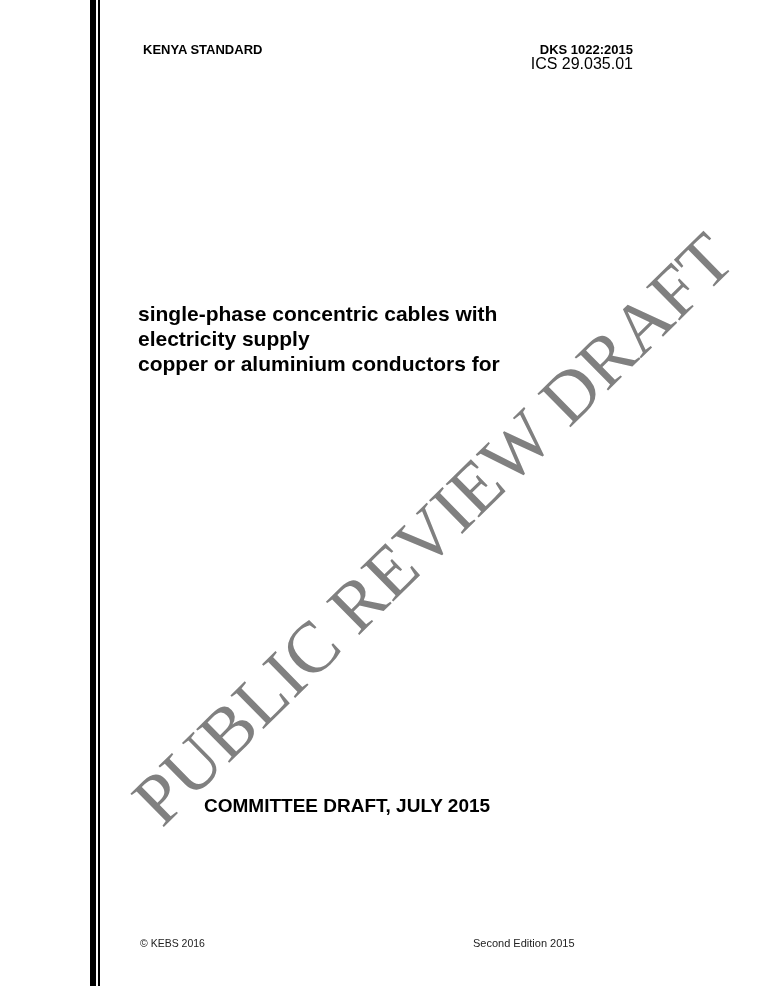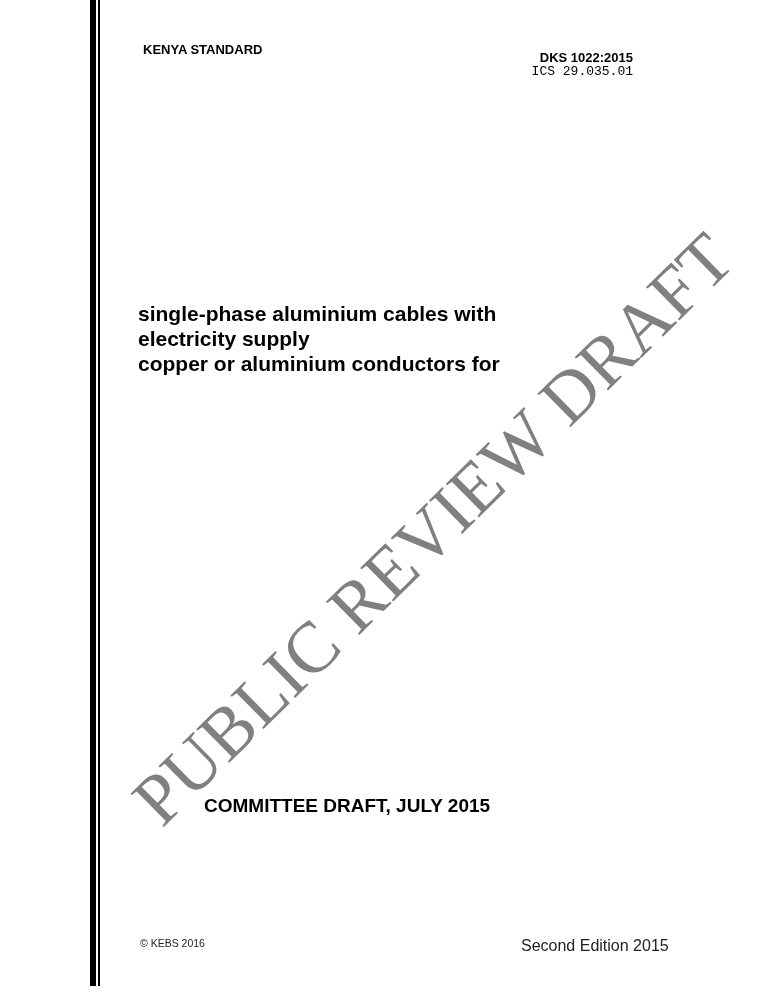--- a/index.html
+++ b/index.html
@@ -36,31 +36,29 @@
       left: 143px;
       top: 42px;
       font-size: 13px;
       font-weight: bold;
     }
     .hdr-right {
       position: absolute;
       right: 135px;
       top: 42px;
       text-align: right;
-      margin-top: 8px;
     }
     .hdr-right .code {
       font-size: 13px;
       font-weight: bold;
       line-height: 15px;
     }
     .hdr-right .ics {
-      font-size: 13px;
+      font-size: 16px;
       line-height: 14px;
-      font-family: Liberation Mono, monospace;
     }
     .title {
       position: absolute;
       left: 138px;
       top: 301px;
       width: 560px;
       font-size: 21px;
       font-weight: bold;
       line-height: 25px;
     }
@@ -77,23 +75,22 @@
       position: absolute;
       left: 140px;
       top: 937px;
       font-size: 10.5px;
       color: #222;
     }
     .footer-right {
       position: absolute;
       left: 473px;
       top: 937px;
-      font-size: 16px;
+      font-size: 11px;
       color: #222;
-      margin-left: 48px;
     }
     .wm-wrap {
       position: absolute;
       left: 120px;
       top: 786px;
       transform-origin: 0 0;
       transform: rotate(-44.5deg);
       font-family: "Liberation Serif", serif;
       font-size: 72px;
       color: #808080;
@@ -111,21 +108,21 @@
 <div class="hdr-left">KENYA STANDARD</div>
 
 <div class="hdr-right">
   <div class="code">DKS 1022:2015</div>
   <div class="ics">ICS 29.035.01</div>
 </div>
 
 <div class="wm-wrap">PUBLIC REVIEW DRAFT</div>
 
 <div class="title">
-  <div>single-phase aluminium cables with</div>
+  <div>single-phase concentric cables with</div>
   <div>electricity supply</div>
   <div>copper or aluminium conductors for</div>
 </div>
 
 <div class="committee">COMMITTEE DRAFT, JULY 2015</div>
 
 <div class="footer-left">© KEBS 2016</div>
 <div class="footer-right">Second Edition 2015</div>
 
 </body></html>

